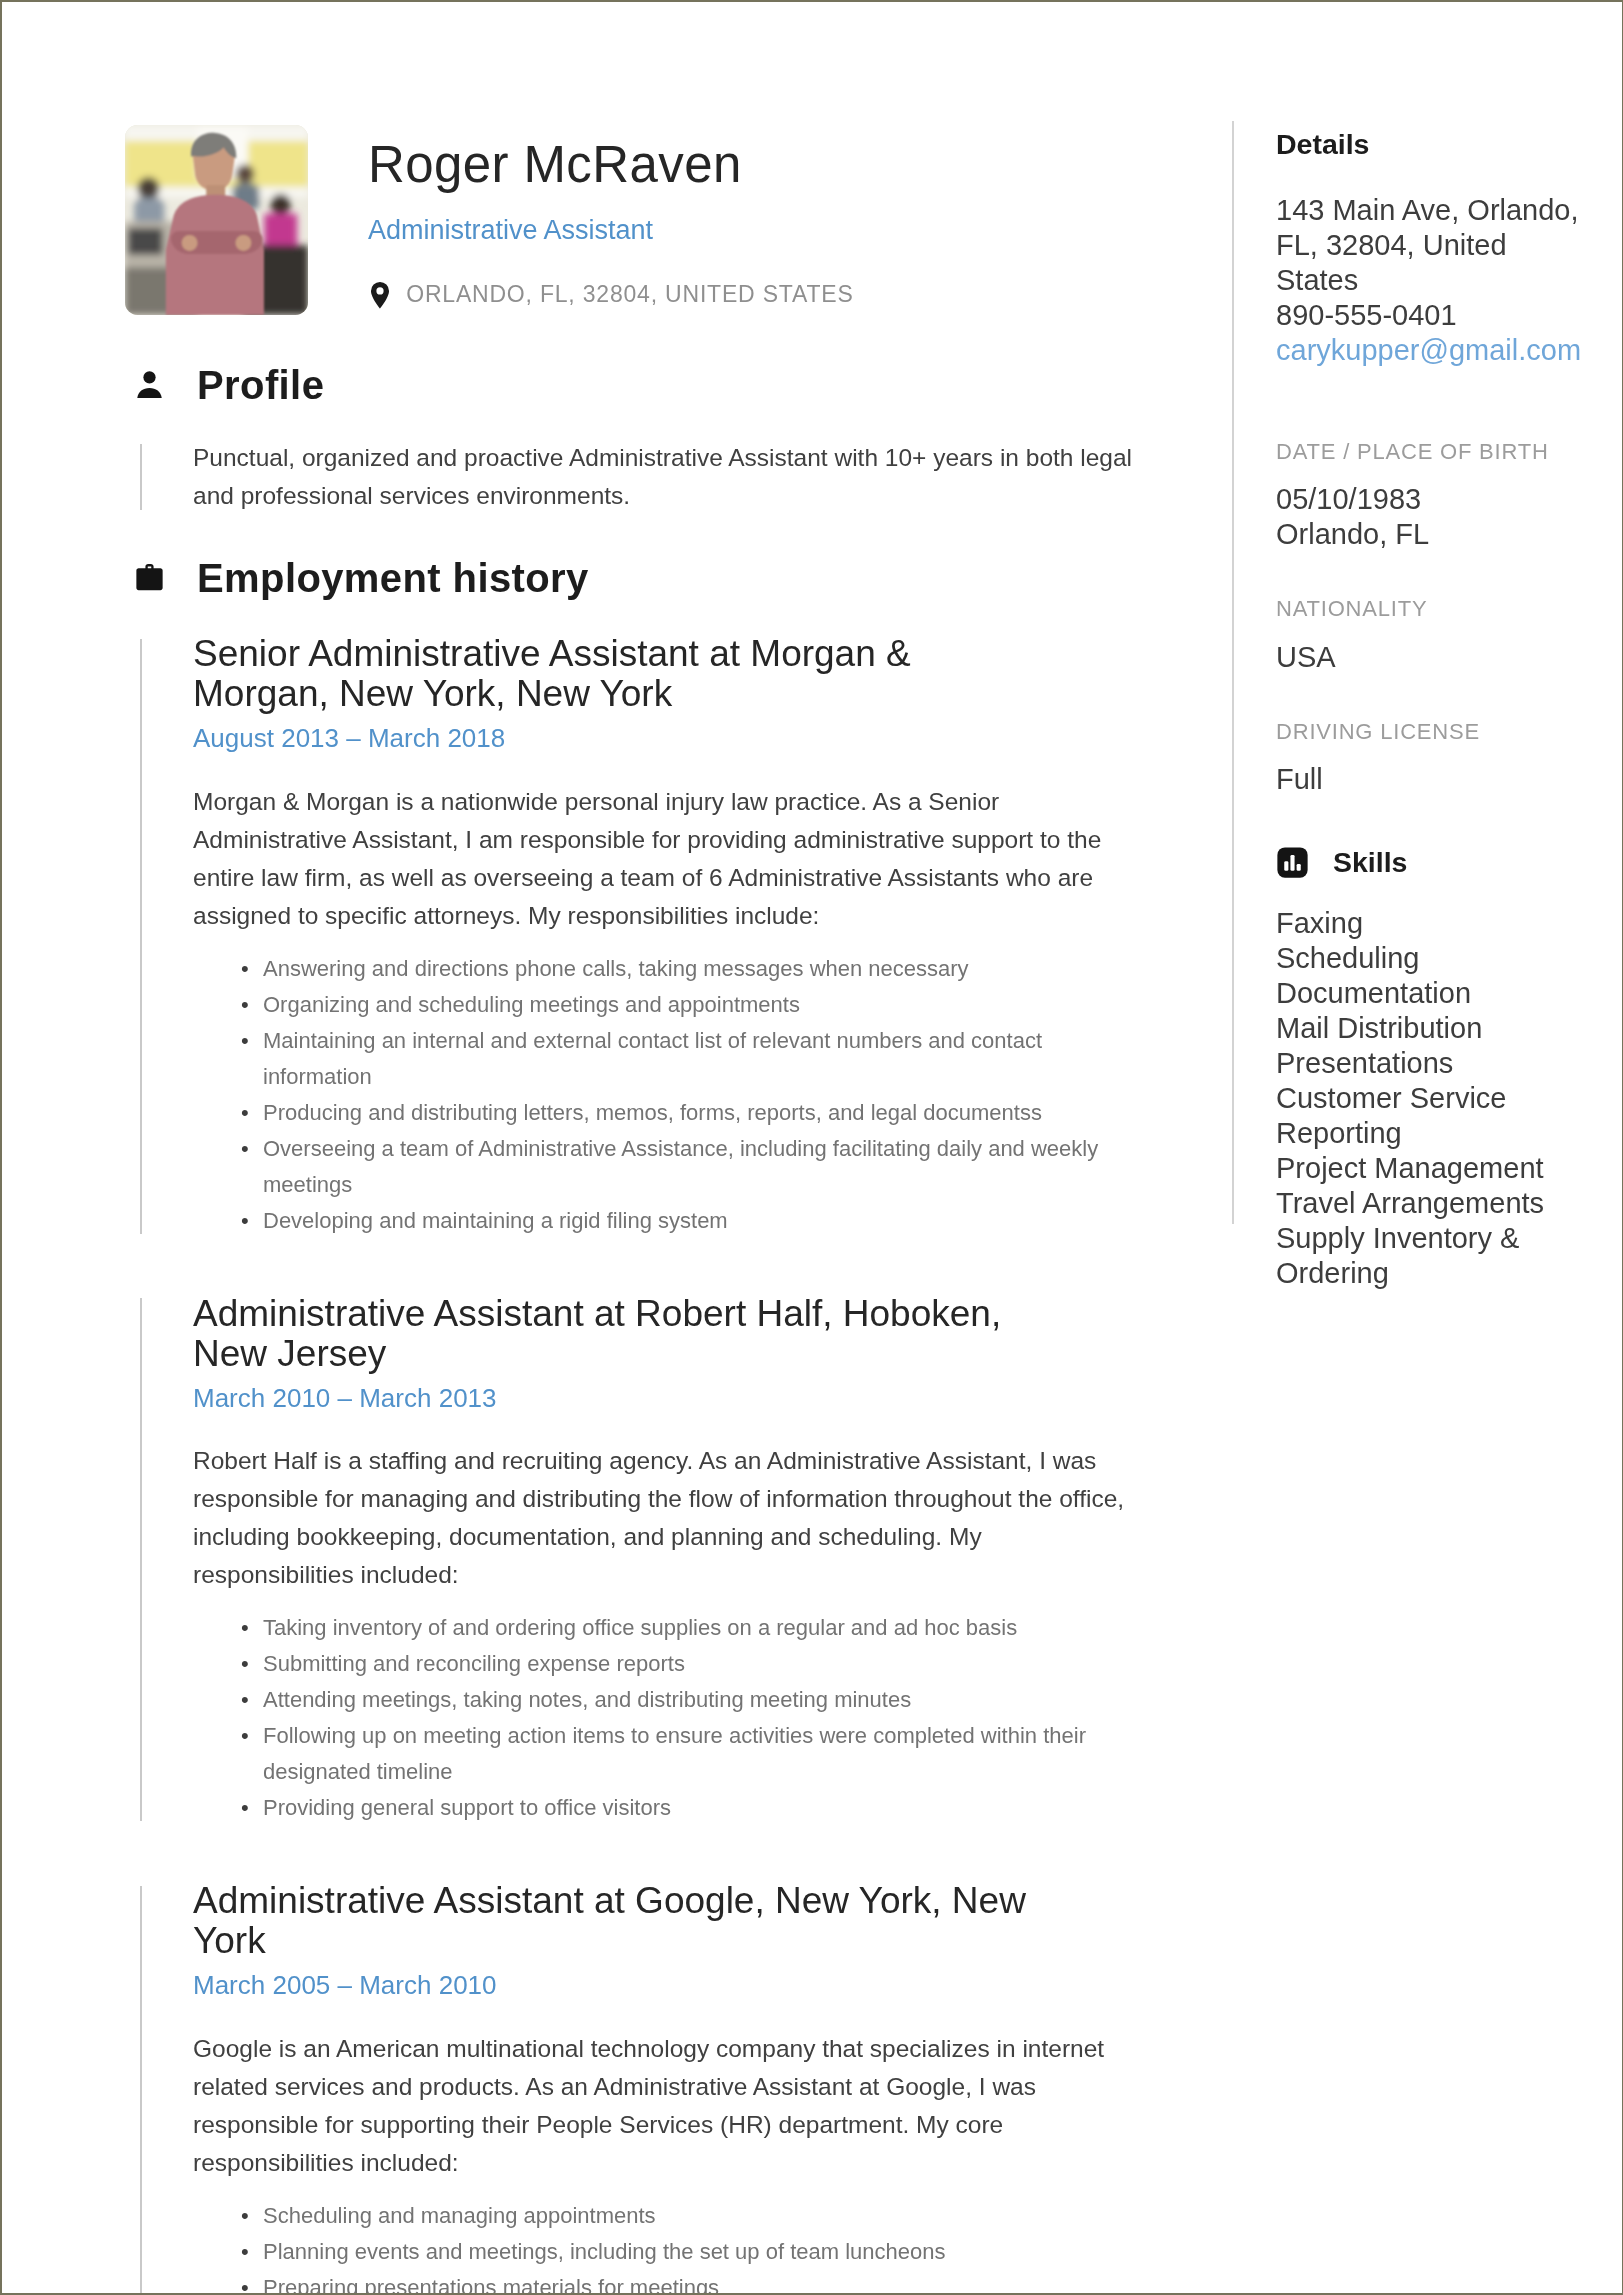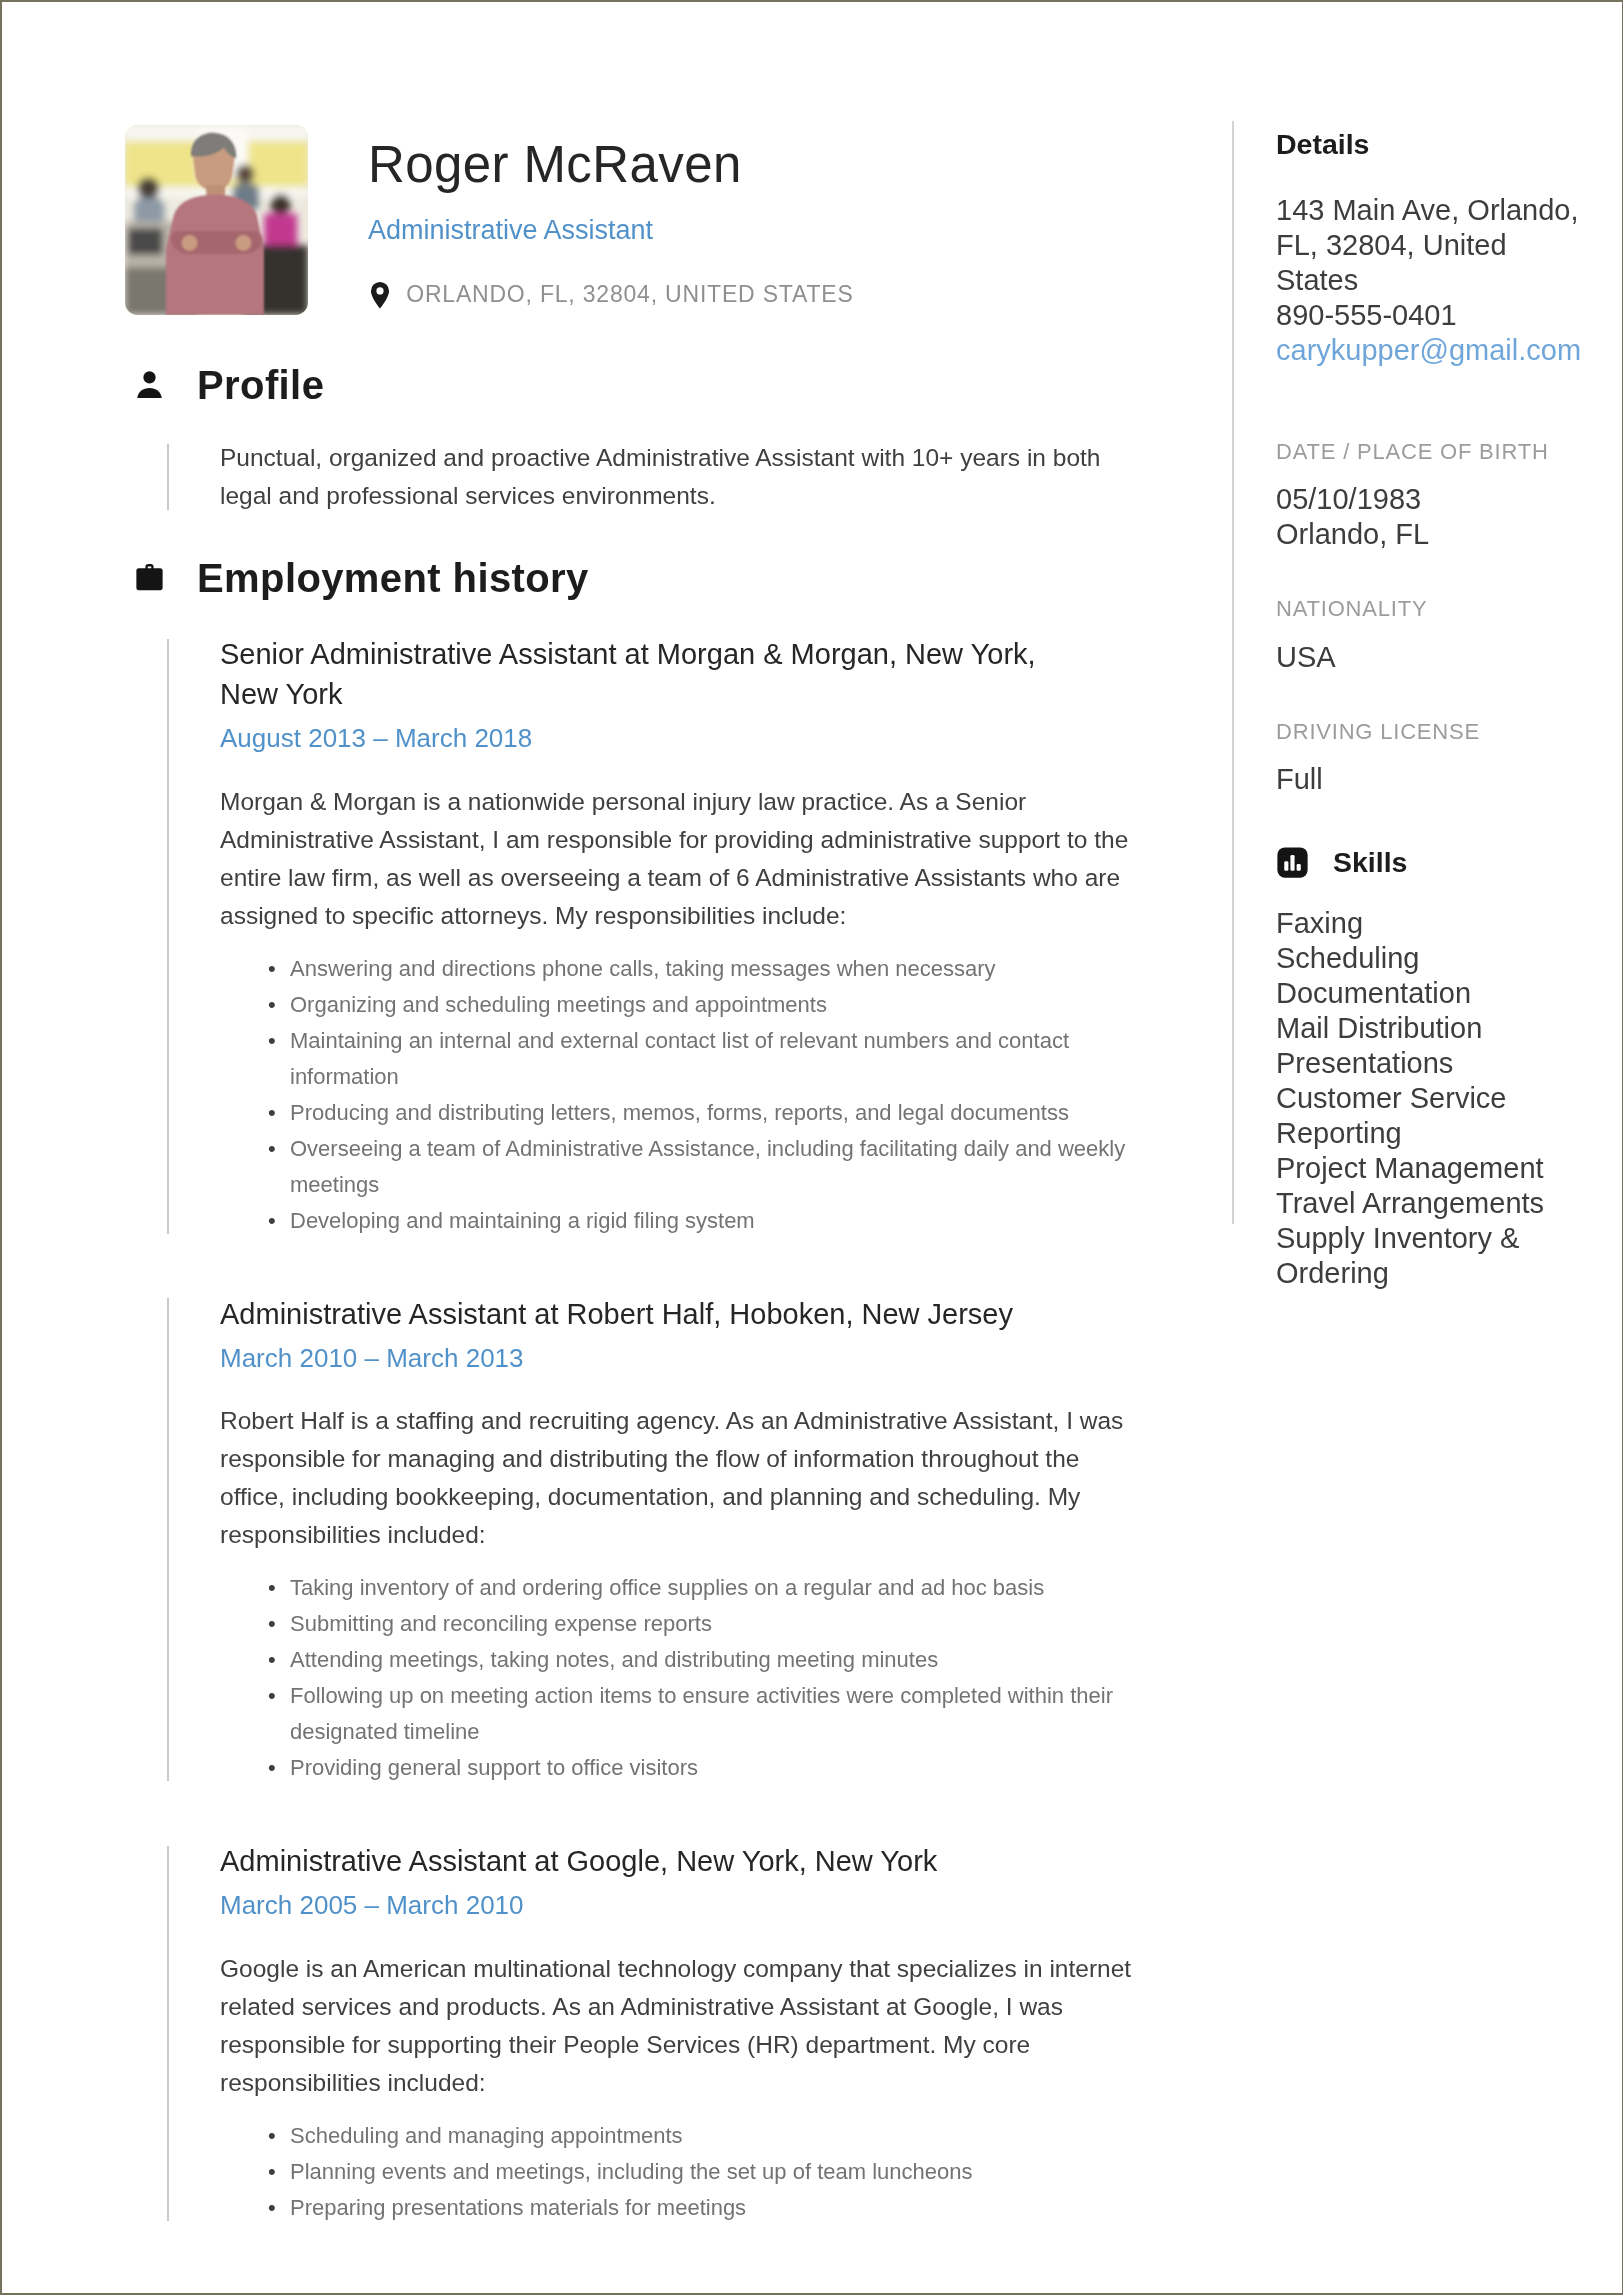--- a/index.html
+++ b/index.html
@@ -30,31 +30,31 @@
   }
   .pin-ic { width:24px; height:28.5px; flex:0 0 auto; }
 
   
   .main { position:absolute; left:130px; top:360px; width:1063px; }
   .section-head { display:flex; align-items:center; gap:30px; height:47px; }
   .section-ic { width:35px; height:35px; flex:0 0 auto; }
   .section-title { font-size:40px; font-weight:600; color:#1d1d1d; letter-spacing:0.4px; }
   .emp-head { margin-top:40px; }
 
-  .block { position:relative; margin-left:88px; }
+  .block { position:relative; margin-left:61px; }
   .tline {
     position:absolute; left:-53px; top:4.7px; bottom:4.7px;
     width:1.6px; background:#c9c9c9;
   }
   .profile-body { margin-top:30px; }
   .body-text { font-size:24.5px; line-height:38px; color:#404040; padding-right:47px; }
 
   .job { margin-top:32px; }
   .job + .job { margin-top:55px; }
-  .job-title { font-size:29px; line-height:40px; color:#262626; padding-right:142px; }
+  .job-title { font-size:37px; line-height:40px; color:#262626; padding-right:142px; }
   .job-dates { margin-top:8px; font-size:26px; line-height:32px; color:#5191ca; }
   .job-desc { margin-top:28.5px; }
   .job ul { margin:16px 0 0 0; padding:0 47px 0 70px; list-style:none; }
   .job li {
     position:relative; font-size:22px; line-height:36px; color:#737373;
   }
   .job li::before {
     content:"\2022";
     position:absolute; left:-22px; top:0;
     color:#3d3d3d;

